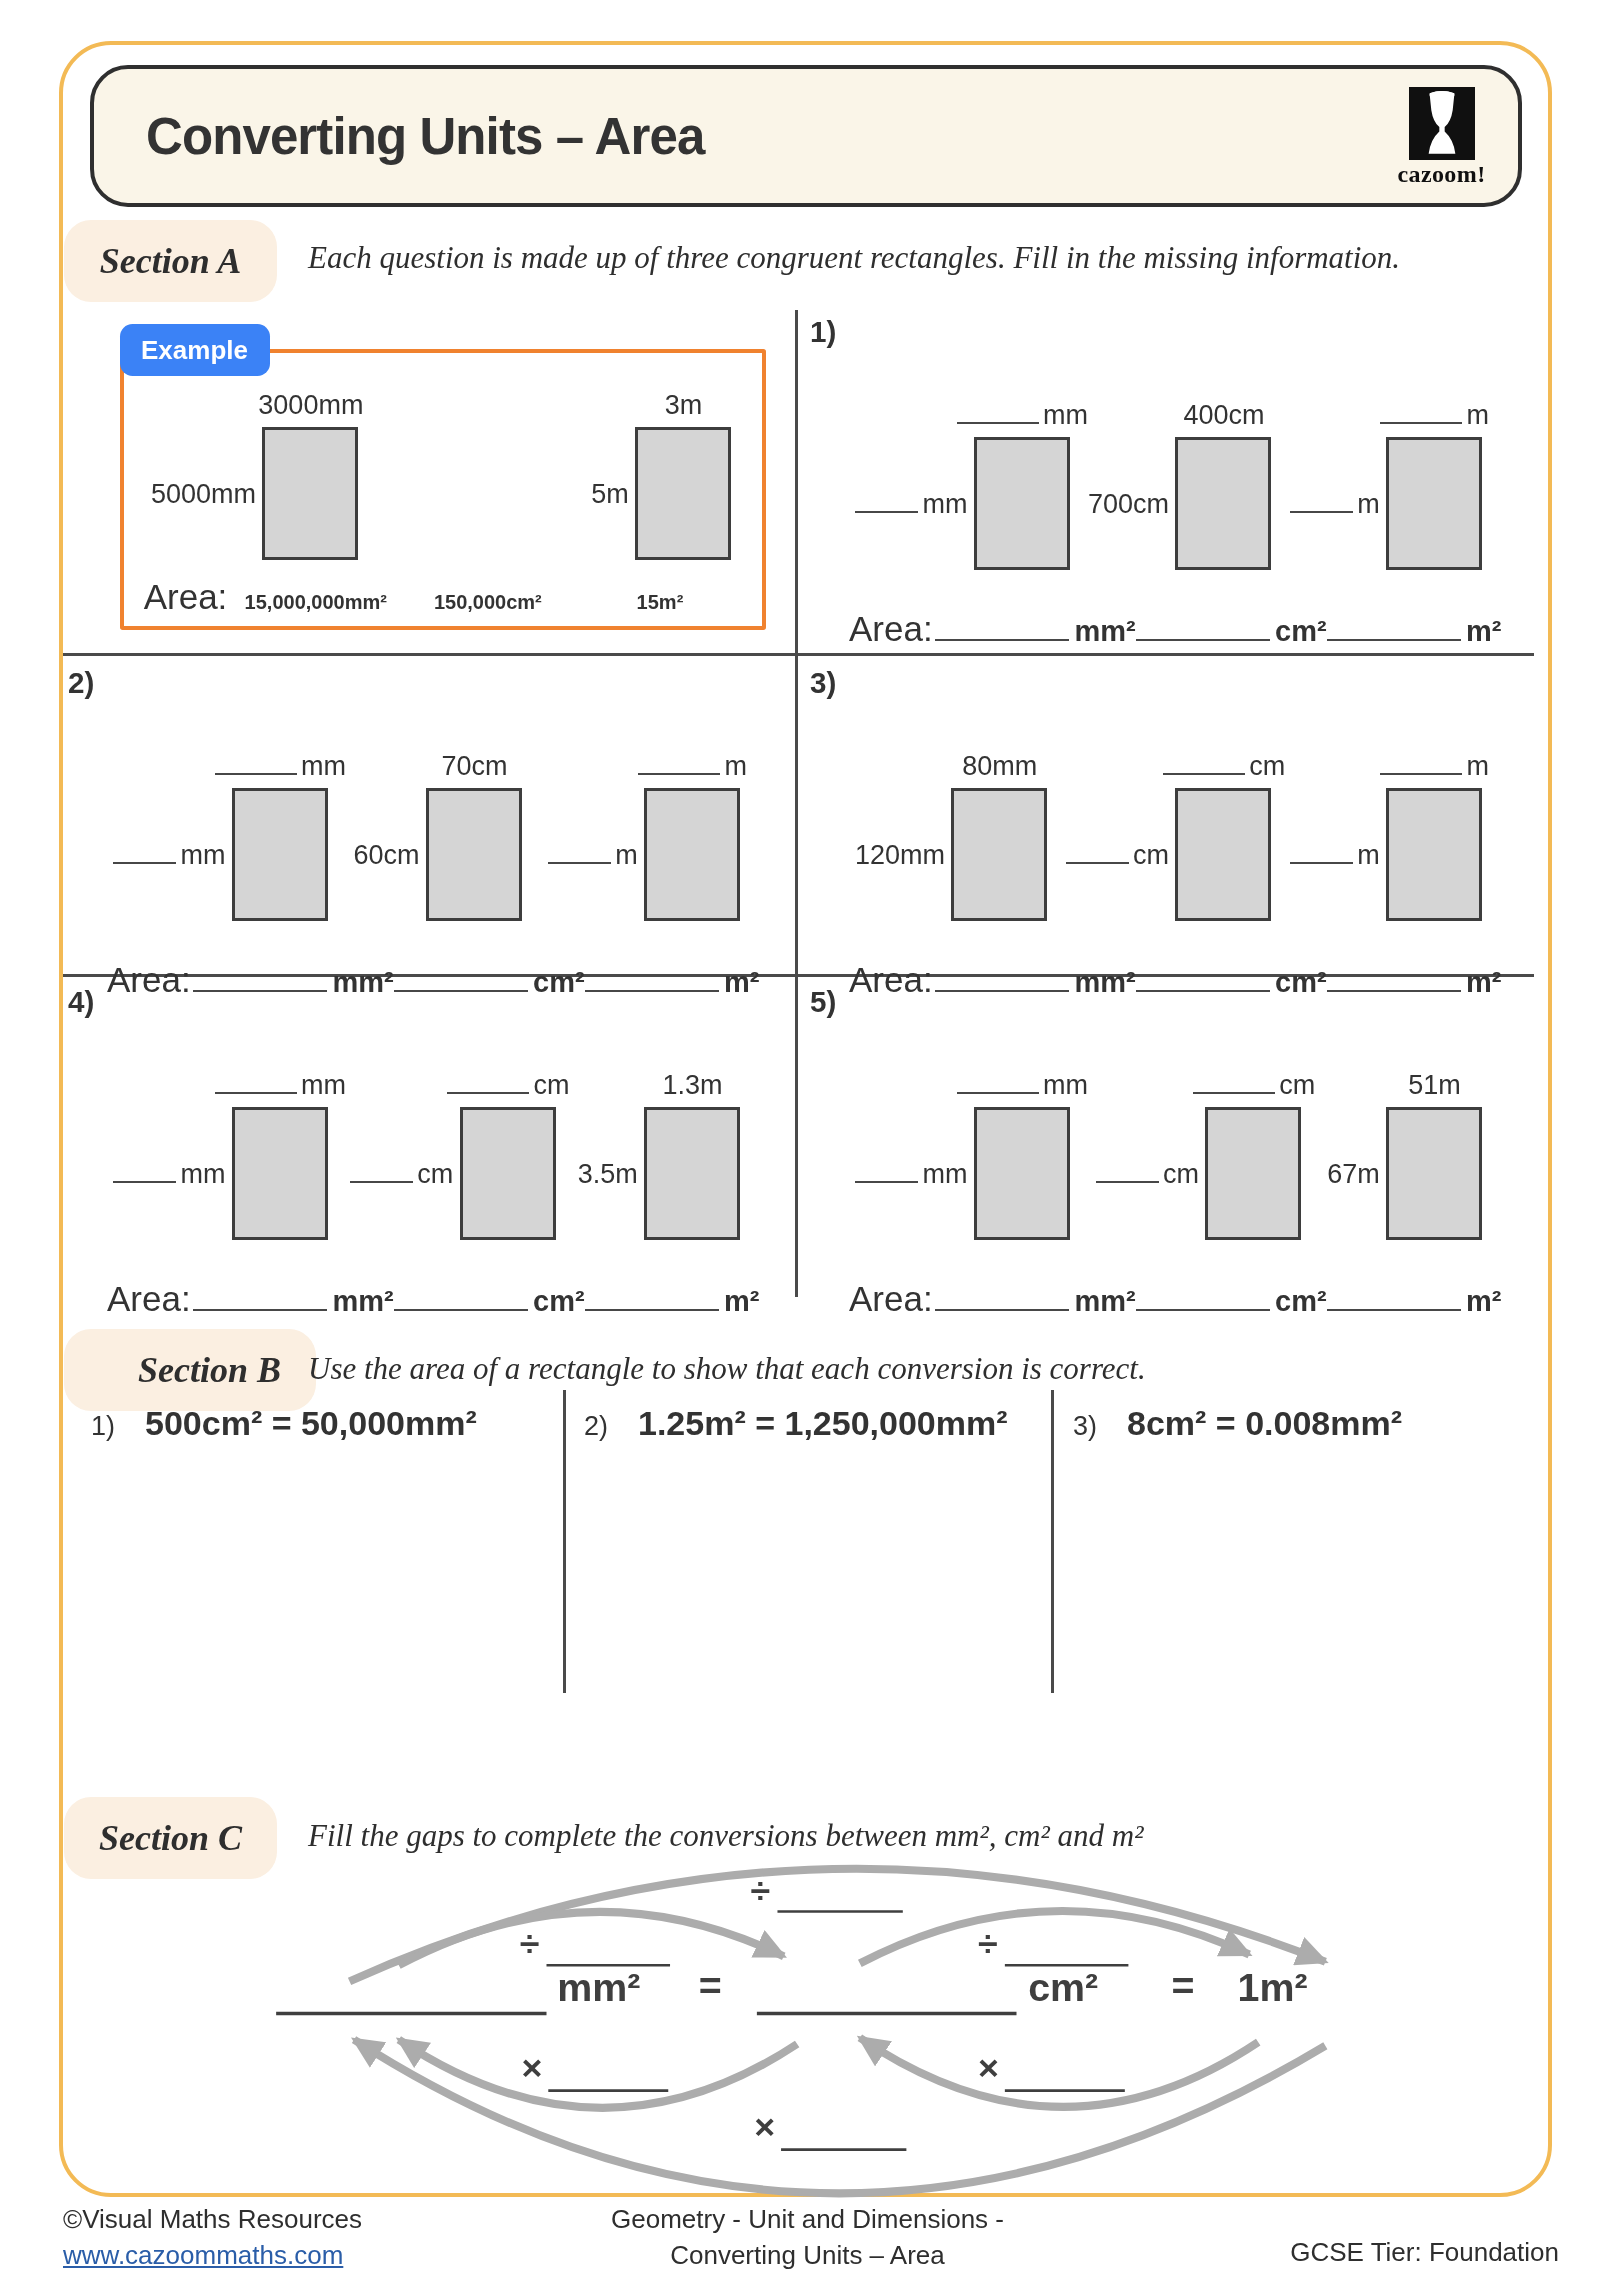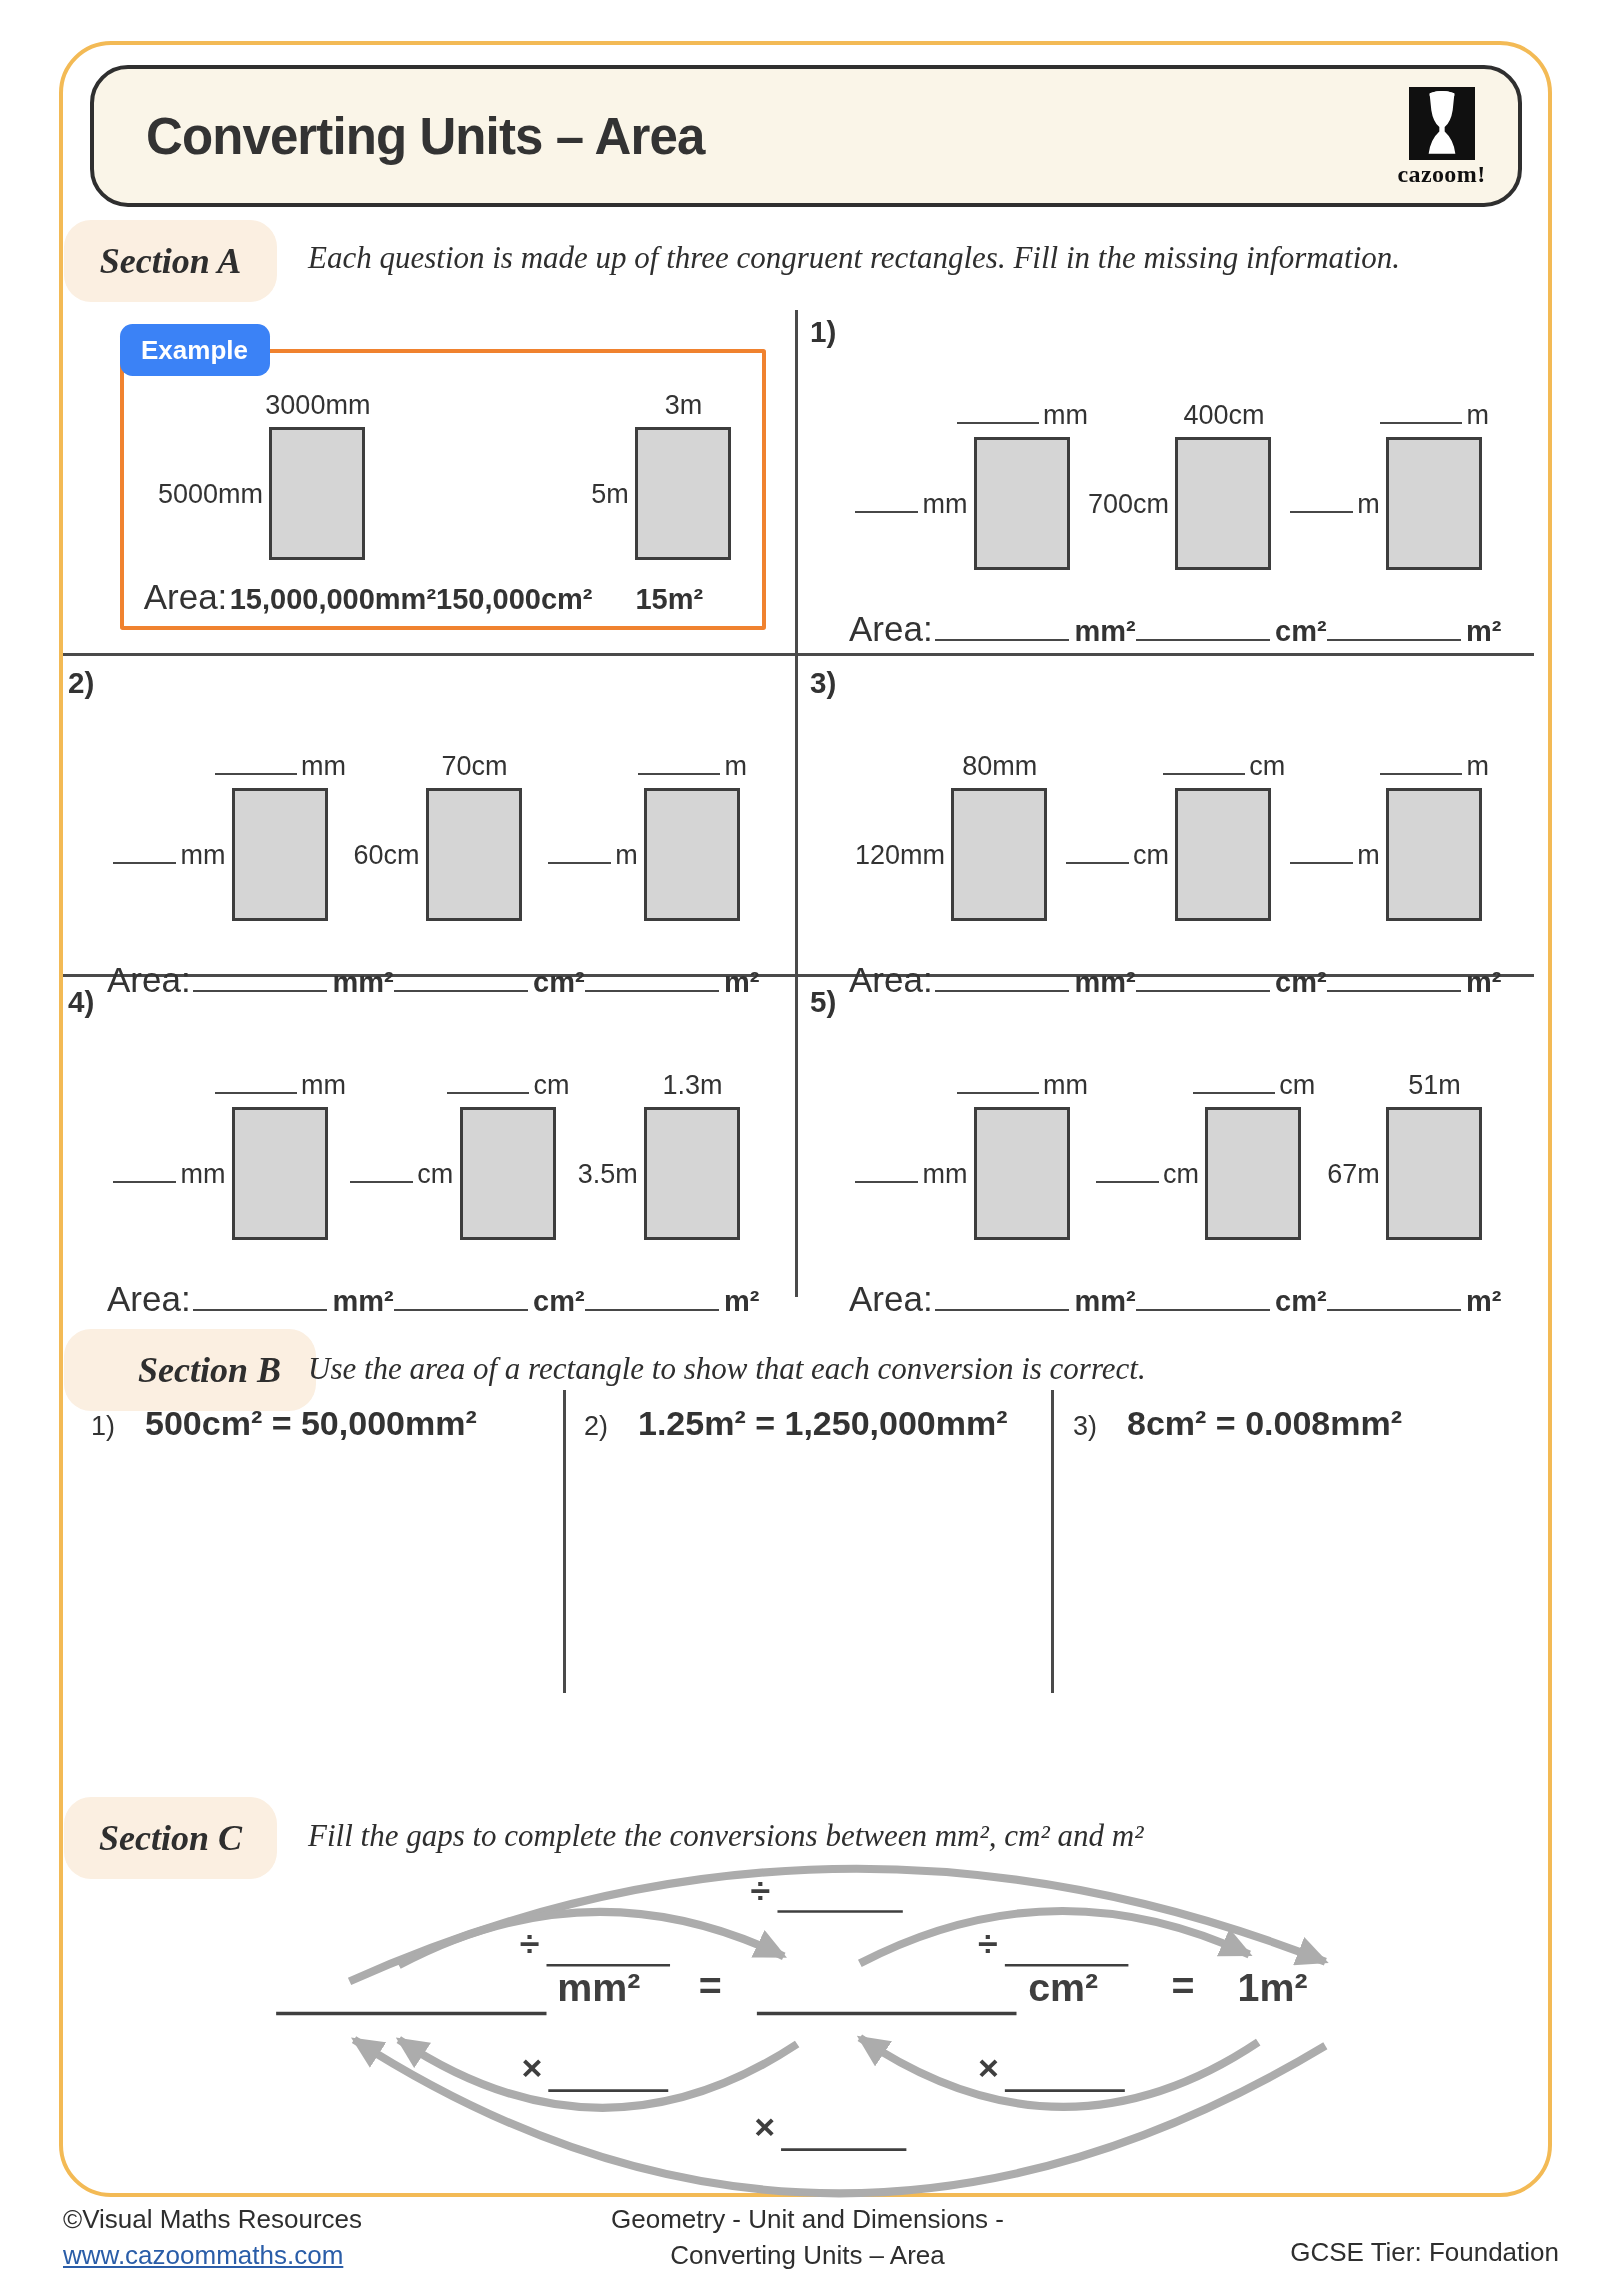--- a/index.html
+++ b/index.html
@@ -41,39 +41,39 @@
     position:absolute; left:120px; top:349px; width:638px; height:273px;
     border:4.5px solid #F0822F; border-radius:2.7px;
   }
   .example-tab {
     position:absolute; left:-4.5px; top:-29px; width:150px; height:52px; background:#3b82f6;
     border-radius:12.5px; color:#fff; font-weight:bold; font-size:26px;
     display:flex; align-items:center; justify-content:center;
   }
   
   .rects-row { display:flex; justify-content:space-between; }
-  .ex-rects-row { margin-top:27px; padding:0 30px 0 34px;text-align:right; }
+  .ex-rects-row { margin-top:27px; padding:0 30px 0 27px;text-align:right; }
   .q-rects-row  { margin-top:41px; padding:0 36px 0 45px; }
   .group { display:grid; grid-template-columns:auto 97px; grid-template-rows:47px 134px; }
   .group-top { grid-column:2; grid-row:1; align-self:end; justify-self:center; padding-bottom:6.3px; white-space:nowrap; }
   .group-side { grid-column:1; grid-row:2; align-self:center; justify-self:end; padding-right:6.3px; white-space:nowrap; }
   .rect { grid-column:2; grid-row:2; width:90px; height:127px; background:#D5D5D5; border:3.6px solid #3d3d3d; }
   .dim { font-size:27px; color:#333; }
   .blank { display:inline-block; border-bottom:2.7px solid #474747; vertical-align:baseline; }
   .blank-top { width:82px; margin-right:4.5px; }
   .blank-side { width:63px; margin-right:4.5px; }
   .blank-area { width:134px; margin-right:5.4px; }
   
   .area-row { display:flex; align-items:baseline; }
   .ex-area-row { margin-top:16px; padding:0 16px 0 19.7px; }
   .q-area-row { margin-top:38px; padding:0 30px 0 39px; }
   .area-label { font-size:35px; color:#333; width:86px; flex:none; }
   .area-slot { flex:1; text-align:center; white-space:nowrap; }
   .area-unit { font-size:29px; font-weight:bold; color:#333; }
-  .area-value { font-size:29px; font-weight:bold; color:#333; }
+  .area-value { font-size:20px; font-weight:bold; color:#333; }
   
   .q-cell { position:absolute; width:709px; }
   .q-number { font-size:29.6px; font-weight:bold; color:#333; }
   
   .b-problem { position:absolute; white-space:nowrap; }
   .b-number { font-size:27px; color:#333; margin-right:30px; }
   .b-statement { font-size:34px; font-weight:bold; color:#333; }
   
   .footer-left { position:absolute; left:63px; top:2201px; font-size:26px; color:#2e2e2e; line-height:36px; }
   .footer-link { color:#2A5DA8; text-decoration:underline; }

